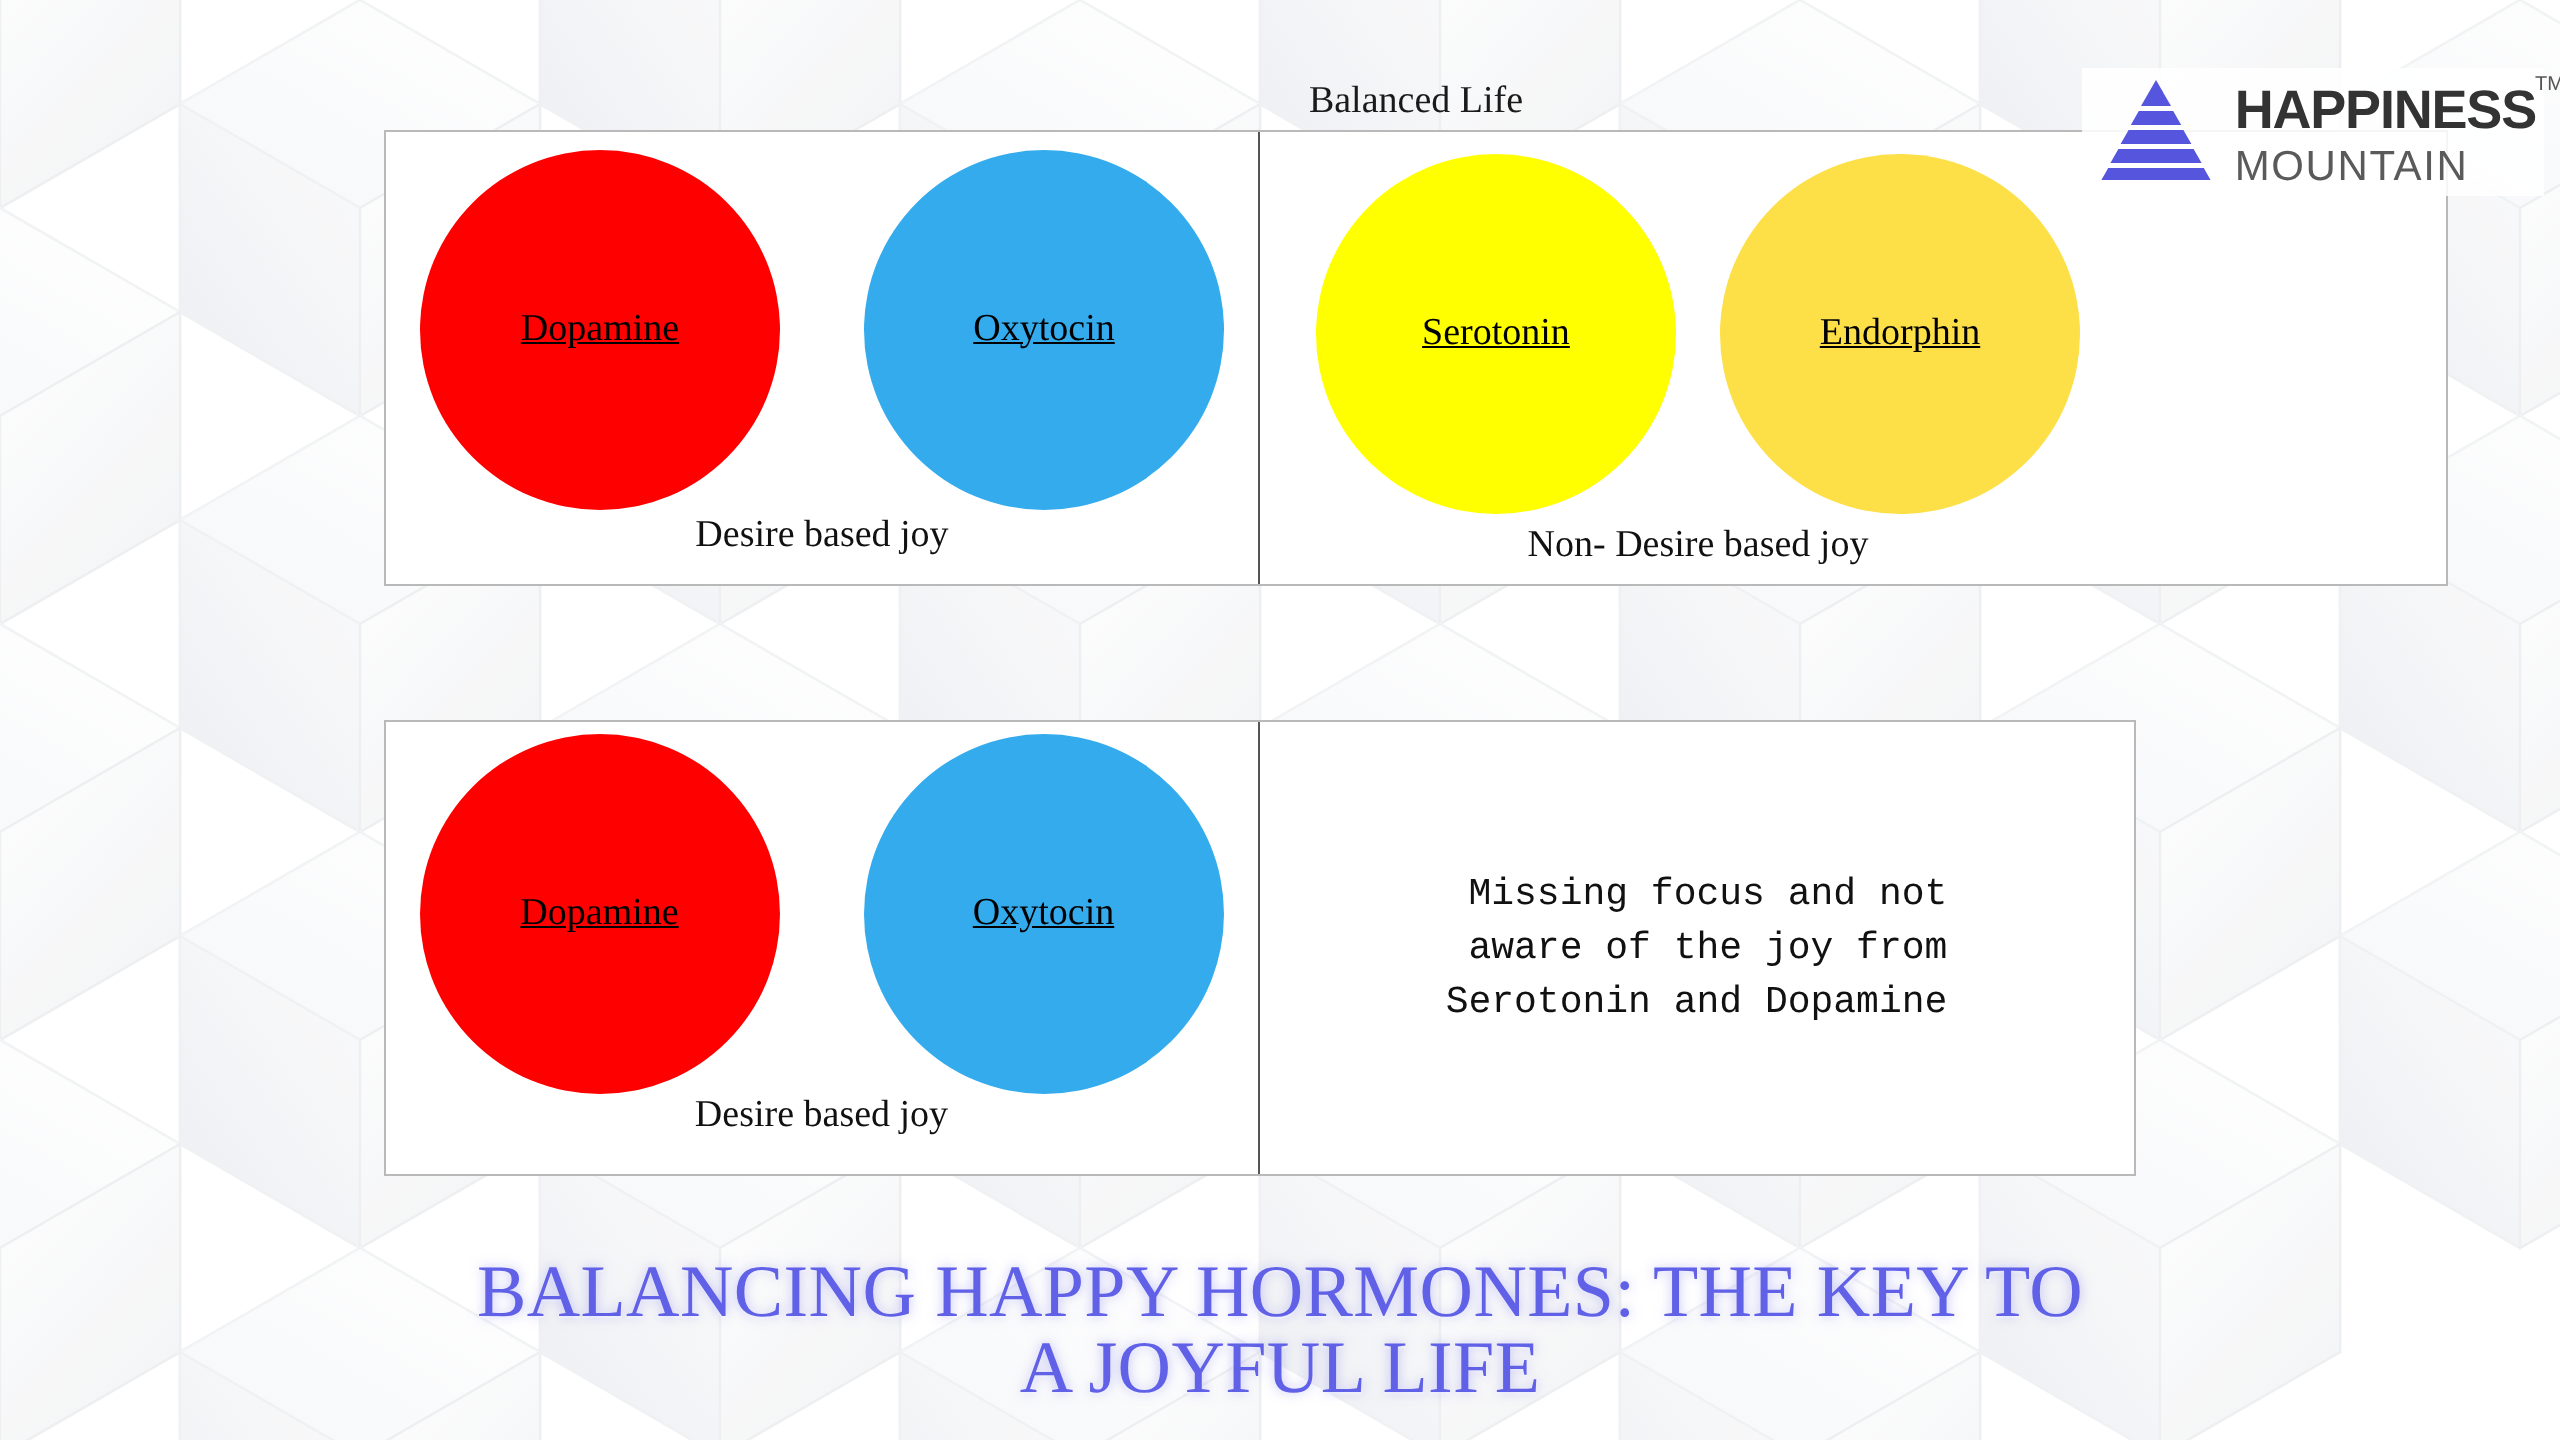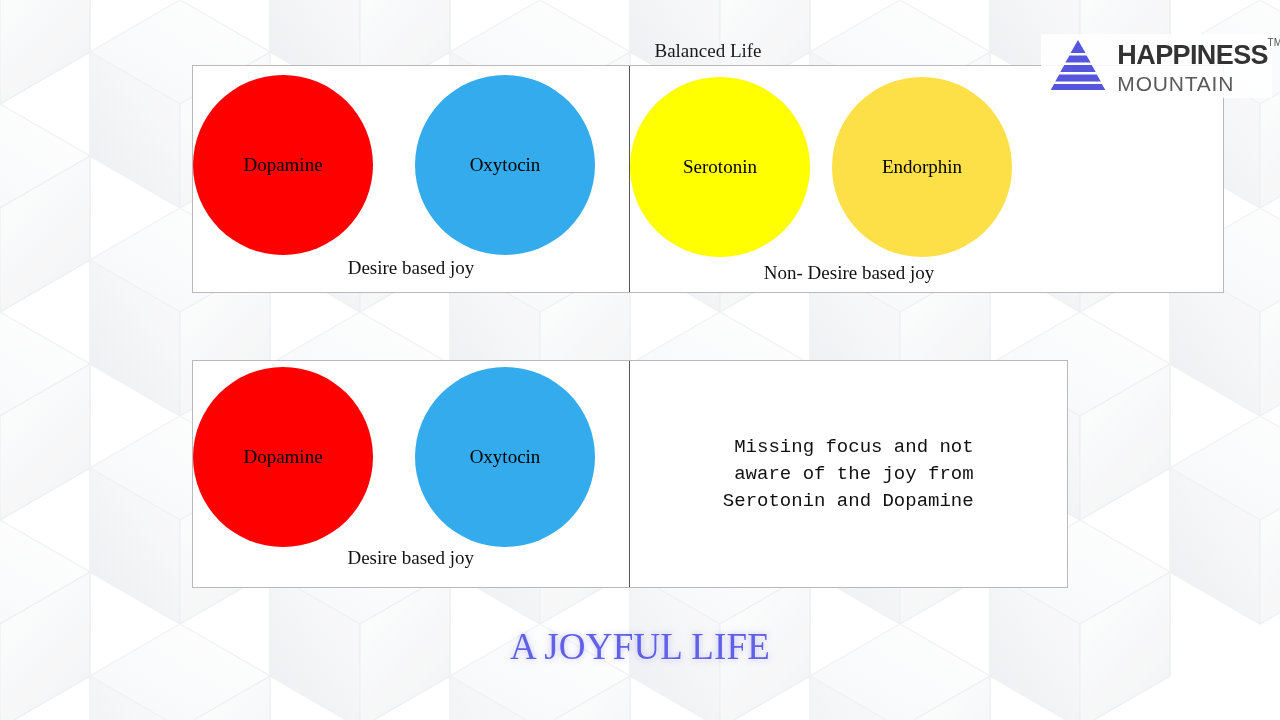--- a/index.html
+++ b/index.html
@@ -100,21 +100,23 @@
     justify-content: flex-start;
   }
   .panel-divider {
     width: 0;
     border-left: 1px solid #555555;
     flex: 0 0 auto;
   }
   .circle-row {
     display: flex;
     align-items: center;
+    justify-content: center;
     flex: 1 1 auto;
+    text-decoration: underline;
   }
   .circle {
     border-radius: 50%;
     display: flex;
     align-items: center;
     justify-content: center;
     text-align: center;
     color: #000000;
     font-family: "Liberation Serif", "DejaVu Serif", serif;
     flex: 0 0 auto;
@@ -284,14 +286,15 @@
         <div>Missing focus and not</div>
         <div>aware of the joy from</div>
         <div>Serotonin and Dopamine</div>
       </div>
     </div>
 
   </div>
 </div>
 
 <div id="footer-title">
+  <div>BALANCING HAPPY HORMONES: THE KEY TO</div>
   <div>A JOYFUL LIFE</div>
 </div>
 
 </body></html>

